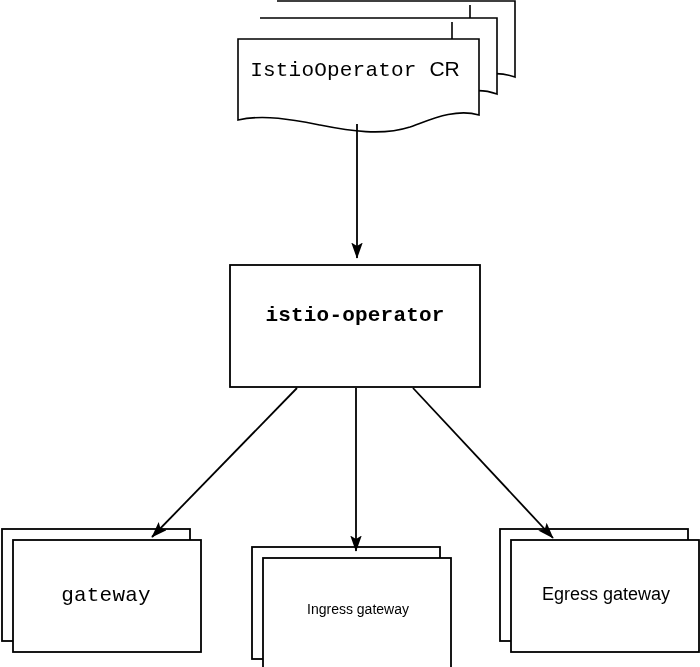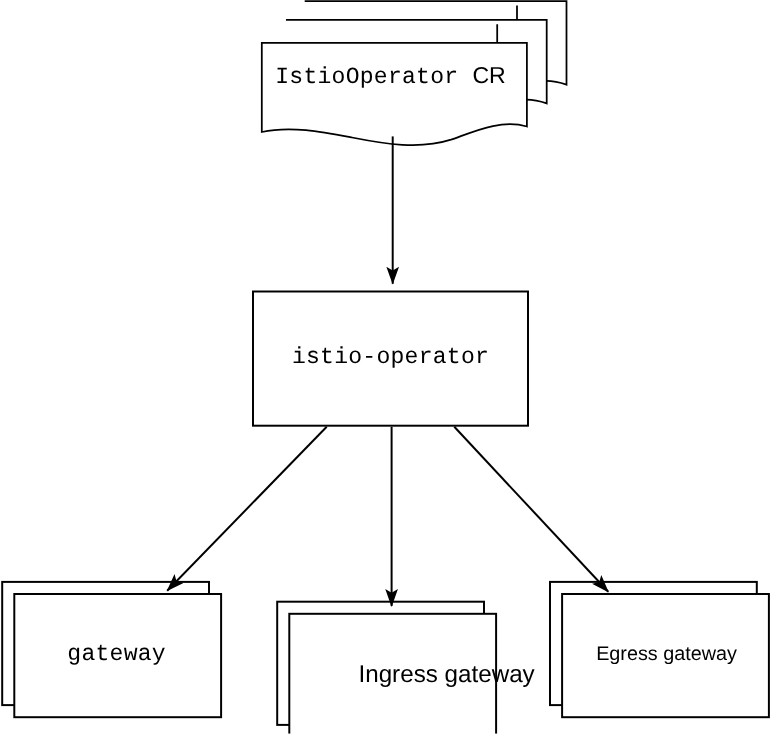--- a/index.html
+++ b/index.html
@@ -39,38 +39,38 @@
   .lbl-cr {
     left: 230px;
     top: 58px;
     width: 250px;
     font-size: 21px;
   }
   .lbl-cr .mono { font-size: 21px; letter-spacing: 0.2px; }
   .lbl-cr .sans { font-size: 21px; }
   .lbl-operator {
     left: 230px;
-    top: 315px;
+    top: 305px;
     width: 250px;
     font-size: 21px;
     letter-spacing: 0.2px;
+    font-weight: bold;
   }
   .lbl-istiod {
     left: 12px;
     top: 585px;
     width: 188px;
     font-size: 21px;
     letter-spacing: 0.2px;
   }
   .lbl-ingress {
     left: 262px;
     top: 602px;
     width: 192px;
-    font-size: 22px;
-    padding-left: 48px;
+    font-size: 14px;
   }
   .lbl-egress {
     left: 512px;
     top: 585px;
     width: 188px;
     font-size: 18px;
   }
 </style>
 </head>
 <body>

